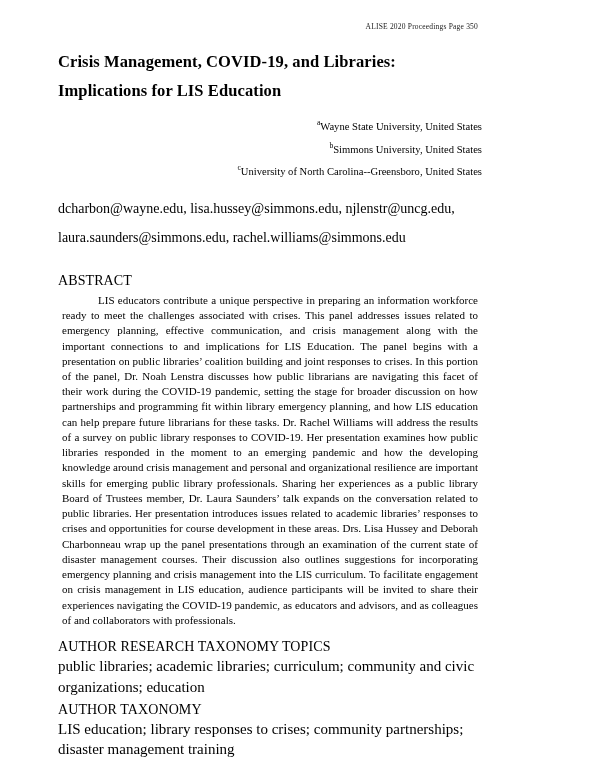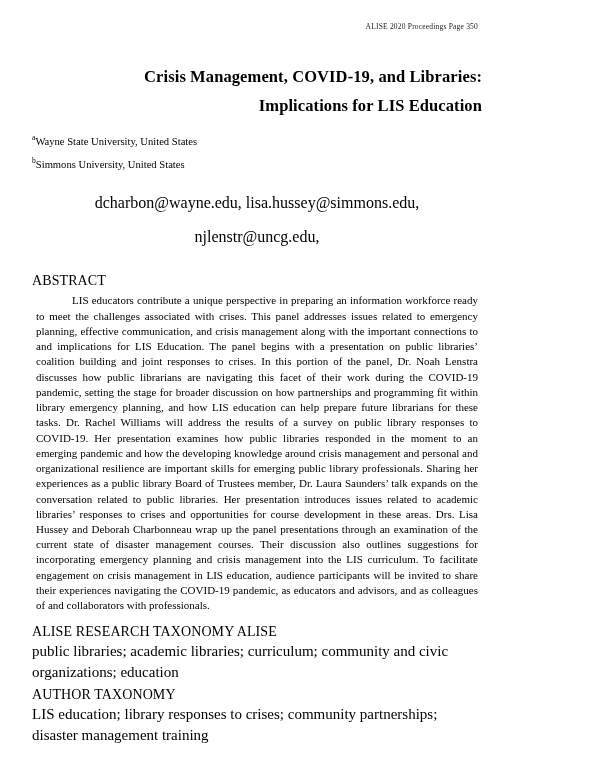--- a/index.html
+++ b/index.html
@@ -13,66 +13,65 @@
     font-family: "Liberation Serif", serif;
     color: #000000;
     position: relative;
     overflow: hidden;
   }
   .page {
     position: relative;
     width: 544px;
     height: 776px;
     box-sizing: border-box;
-    padding: 22px 62px 0 32px;
+    padding: 22px 62px 0 58px;
   }
   .running-head {
     text-align: right;
     font-size: 7.5px;
     letter-spacing: 0.2px;
     color: #1a1a1a;
     margin: 0 0 0 0;
     padding-right: 4px;
   }
   .title-block {
-    margin-top: 32px;
-    text-align: right;
+    margin-top: 17px;
+    text-align: left;
   }
   .title-line {
     font-size: 16.5px;
     font-weight: bold;
     line-height: 1.75;
     letter-spacing: 0.1px;
   }
   .authors {
     margin-top: 16px;
     text-align: center;
     font-size: 11.3px;
     line-height: 2.05;
   }
   .authors sup {
     font-size: 7.6px;
     vertical-align: super;
     line-height: 0;
   }
   .affils {
     margin-top: 10px;
-    text-align: left;
+    text-align: right;
     font-size: 10.6px;
     line-height: 2.15;
   }
   .affils .aff sup {
     font-size: 7.6px;
     vertical-align: super;
     line-height: 0;
   }
   .emails {
     margin-top: 10px;
-    text-align: center;
-    font-size: 16px;
+    font-size: 14px;
     line-height: 2.1;
   }
   .section-head {
     font-size: 14px;
     font-weight: normal;
     margin-top: 20px;
     margin-bottom: 1px;
     letter-spacing: 0.1px;
   }
   .abstract-body {
@@ -107,28 +106,30 @@
 
   <div class="title-block">
     <div class="title-line">Crisis Management, COVID-19, and Libraries:</div>
     <div class="title-line">Implications for LIS Education</div>
   </div>
 
 
   <div class="affils">
     <div class="aff"><sup class="plain">a</sup><span>Wayne State University, United States</span></div>
     <div class="aff"><sup class="plain">b</sup><span>Simmons University, United States</span></div>
+    <div class="aff"><sup class="plain">c</sup><span>University of North Carolina--Greensboro, United States</span></div>
   </div>
 
   <div class="emails">
     <div>dcharbon@wayne.edu, lisa.hussey@simmons.edu, njlenstr@uncg.edu,</div>
+    <div>laura.saunders@simmons.edu, rachel.williams@simmons.edu</div>
   </div>
 
   <div class="section-head">ABSTRACT</div>
   <p class="abstract-body">LIS educators contribute a unique perspective in preparing an information workforce ready to meet the challenges associated with crises. This panel addresses issues related to emergency planning, effective communication, and crisis management along with the important connections to and implications for LIS Education. The panel begins with a presentation on public libraries’ coalition building and joint responses to crises. In this portion of the panel, Dr. Noah Lenstra discusses how public librarians are navigating this facet of their work during the COVID-19 pandemic, setting the stage for broader discussion on how partnerships and programming fit within library emergency planning, and how LIS education can help prepare future librarians for these tasks. Dr. Rachel Williams will address the results of a survey on public library responses to COVID-19. Her presentation examines how public libraries responded in the moment to an emerging pandemic and how the developing knowledge around crisis management and personal and organizational resilience are important skills for emerging public library professionals. Sharing her experiences as a public library Board of Trustees member, Dr. Laura Saunders’ talk expands on the conversation related to public libraries. Her presentation introduces issues related to academic libraries’ responses to crises and opportunities for course development in these areas. Drs. Lisa Hussey and Deborah Charbonneau wrap up the panel presentations through an examination of the current state of disaster management courses. Their discussion also outlines suggestions for incorporating emergency planning and crisis management into the LIS curriculum. To facilitate engagement on crisis management in LIS education, audience participants will be invited to share their experiences navigating the COVID-19 pandemic, as educators and advisors, and as colleagues of and collaborators with professionals.</p>
 
-  <div class="section-head tight">ALISE RESEARCH TAXONOMY ALISE</div>
+  <div class="section-head tight">AUTHOR RESEARCH TAXONOMY TOPICS</div>
   <p class="taxonomy-body">public libraries; academic libraries; curriculum; community and civic organizations; education</p>
 
   <div class="section-head" style="margin-top:4px">AUTHOR TAXONOMY</div>
   <p class="keywords-body">LIS education; library responses to crises; community partnerships; disaster management training</p>
 
 </div>
 
 </body></html>

